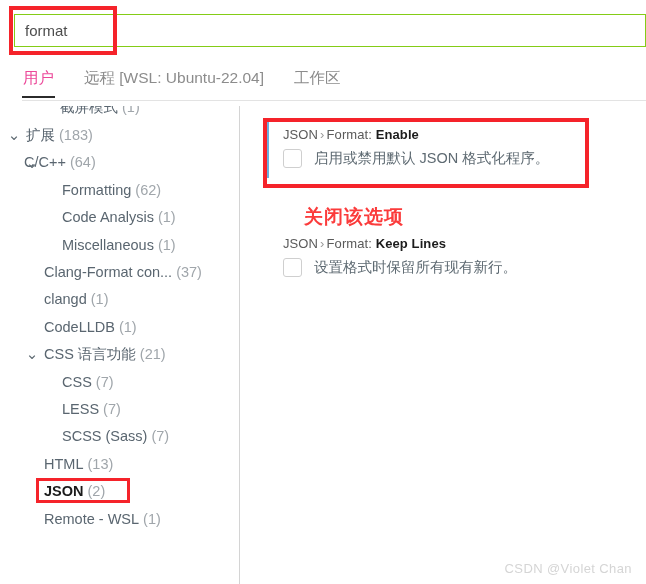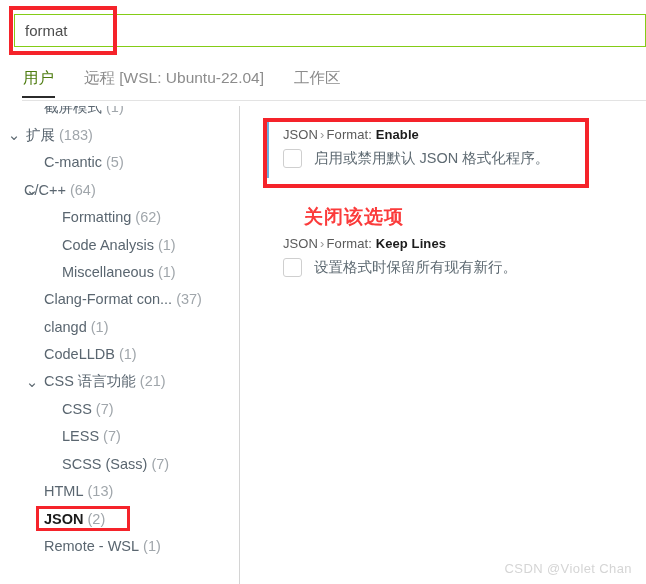--- a/index.html
+++ b/index.html
@@ -51,21 +51,21 @@
   }
   .tab {
     position: relative;
     font-size: 15.5px;
     color: #8c8c8c;
     padding: 2px 1px 9px 1px;
     margin-right: 28px;
     white-space: nowrap;
     cursor: pointer;
   }
-  .tab.active { color: #4d7c0f; }
+  .tab.active { color: #ec4899; }
   .tab.active::after {
     content: "";
     position: absolute;
     left: 0; right: 0; bottom: 0;
     height: 2px;
     background: #2b2b2b;
   }
   #tabs-underline {
     position: absolute;
     left: 22px; top: 100px;
@@ -210,28 +210,25 @@
   <div id="tabs">
       <div class="tab active">用户</div>
       <div class="tab">远程 [WSL: Ubuntu-22.04]</div>
       <div class="tab">工作区</div>
     </div>
   <div id="tabs-underline"></div>
 
   <div id="sidebar">
     <div id="tree">
         <div class="tree-row">
-          <span style="margin-left: 44px;"><span class="lbl">截屏模式</span><span class="cnt">(1)</span></span>
+          <span style="margin-left: 60px;"><span class="lbl">截屏模式</span><span class="cnt">(1)</span></span>
         </div>
         <div class="tree-row">
           <span class="chev" style="left: 6px; font-size: 15px; line-height: 0.5;">⌄</span>
           <span style="margin-left: 26px;"><span class="lbl">扩展</span><span class="cnt">(183)</span></span>
-        </div>
-        <div class="tree-row">
-          <span style="margin-left: 44px;"><span class="lbl">C-mantic</span><span class="cnt">(5)</span></span>
         </div>
         <div class="tree-row">
           <span class="chev" style="left: 24px; font-size: 15px; line-height: 0.5;">⌄</span>
           <span style="margin-left: 24px;"><span class="lbl">C/C++</span><span class="cnt">(64)</span></span>
         </div>
         <div class="tree-row">
           <span style="margin-left: 62px;"><span class="lbl">Formatting</span><span class="cnt">(62)</span></span>
         </div>
         <div class="tree-row">
           <span style="margin-left: 62px;"><span class="lbl">Code Analysis</span><span class="cnt">(1)</span></span>

